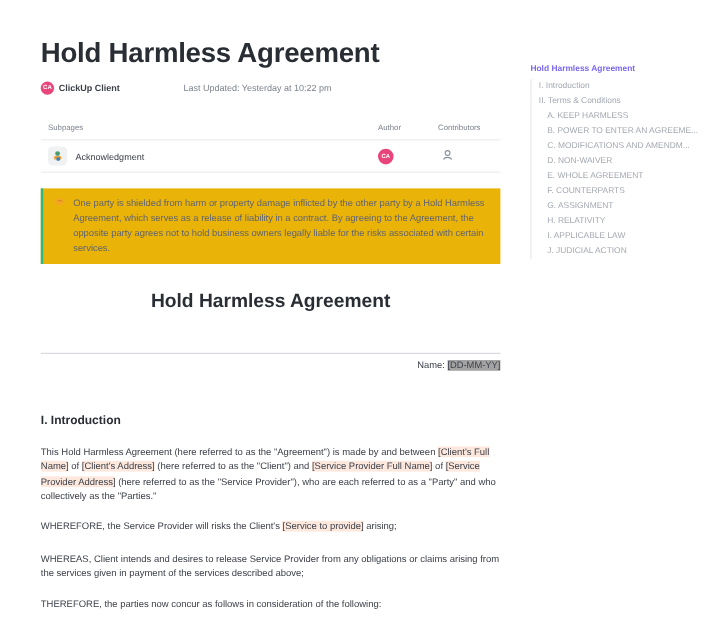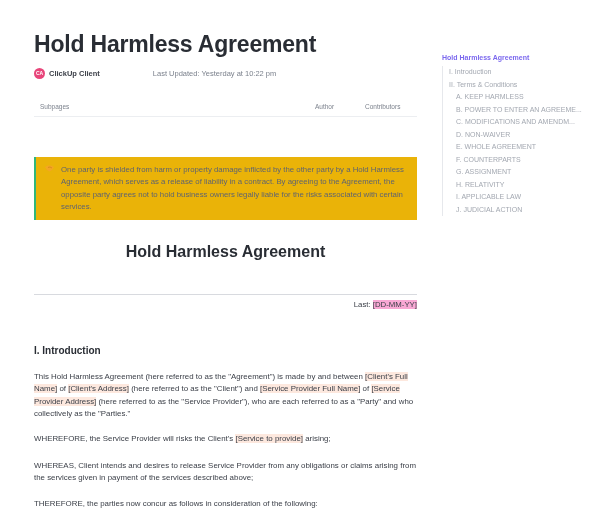--- a/index.html
+++ b/index.html
@@ -19,21 +19,21 @@
   .subrow .avatar { position:absolute; left:281px; top:7px; width:13px; height:13px; font-size:5px; }
   .subrow .contrib { position:absolute; left:334px; top:7px; width:10px; height:10px; }
 
   .callout { position:absolute; left:34px; top:157px; width:383px; height:63px; background:#eab308; border-left:2px solid #2fb77c; box-sizing:border-box; }
   .callout .emoji { position:absolute; left:9px; top:8px; font-size:8px; color:#f4a623; }
   .callout .text { position:absolute; left:25px; top:7px; width:352px; font-size:7.8px; line-height:12.4px; color:#5f6470; }
 
   .doctitle { position:absolute; left:34px; top:243px; width:383px; text-align:center; font-size:16px; font-weight:bold; color:#292d34; }
   .divider { position:absolute; left:34px; top:294px; width:383px; height:1px; background:#d8dadf; }
   .date { position:absolute; left:34px; top:300px; width:383px; text-align:right; font-size:7.8px; color:#3c4049; }
-  .hl { background:#f9a8d4; color:#b2471e; }
+  .hl { background:#a3a3a3; color:#b2471e; }
   .date .hl { color:#3c4049; }
 
   .h2 { position:absolute; left:34px; top:345px; font-size:10px; font-weight:bold; color:#292d34; }
   .para { position:absolute; left:34px; width:383px; font-size:7.9px; line-height:12.3px; color:#3c4049; }
   .para .hl { color:#3c4049; background:#fde8de; }
 
   .toc { position:absolute; left:442px; top:52px; width:150px; font-size:7px; }
   .toc .top { color:#7b68ee; font-weight:bold; height:14px; line-height:12px; white-space:nowrap; }
   .toc .list { position:absolute; left:0; top:14px; border-left:1px solid #e6e8ec; width:150px; }
   .toc .item { height:12.5px; line-height:12.5px; color:#a3a8b1; white-space:nowrap; overflow:hidden; }
@@ -50,35 +50,50 @@
   <span class="author">ClickUp Client</span>
   <span class="updated">Last Updated: Yesterday at 10:22 pm</span>
 </div>
 
 <div class="subtable">
   <div class="subhead">
     <span style="left:6px">Subpages</span>
     <span style="left:281px">Author</span>
     <span style="left:331px">Contributors</span>
   </div>
+  <div class="subrow">
+    <div class="pageicon">
+      <svg width="10" height="10" viewBox="0 0 10 10">
+          <circle cx="5" cy="3" r="2" fill="#4a9d6e"></circle>
+          <rect x="2" y="5" width="6" height="3" rx="1" fill="#f0a13a"></rect>
+          <rect x="4" y="6" width="3" height="3" rx="1" fill="#3b82c4"></rect>
+        </svg>
+    </div>
+    <span class="name">Acknowledgment</span>
+    <div class="avatar">CA</div>
+    <svg class="contrib" viewBox="0 0 10 10">
+        <circle cx="5" cy="3.5" r="2" fill="none" stroke="#8a8f99" stroke-width="0.9"></circle>
+        <path d="M1.8 9 C2 6.5 8 6.5 8.2 9" fill="none" stroke="#8a8f99" stroke-width="0.9"></path>
+      </svg>
+  </div>
 </div>
 
 <div class="callout">
   <span class="emoji">
     <svg width="9" height="7" viewBox="0 0 9 7">
         <path d="M0 2 L3 0.5 L6 0.5 L9 2 L7 5 L4.5 6.5 L2 5 Z" fill="#f4a623"></path>
         <path d="M3 2.5 L5 2 L7 3" stroke="#c97d12" stroke-width="0.6" fill="none"></path>
       </svg>
   </span>
   <div class="text">One party is shielded from harm or property damage inflicted by the other party by a Hold Harmless Agreement, which serves as a release of liability in a contract. By agreeing to the Agreement, the opposite party agrees not to hold business owners legally liable for the risks associated with certain services.</div>
 </div>
 
 <div class="doctitle">Hold Harmless Agreement</div>
 <div class="divider"></div>
-<div class="date"><span>Last: </span><span class="hl">[DD-MM-YY]</span></div>
+<div class="date"><span>Name: </span><span class="hl">[DD-MM-YY]</span></div>
 
 <div class="h2">I. Introduction</div>
 
 <div class="para" style="top:371px"><span>This Hold Harmless Agreement (here referred to as the "Agreement") is made by and between </span><span class="hl">[Client's Full Name]</span><span> of </span><span class="hl">[Client's Address]</span><span>  (here referred to as the "Client") and </span><span class="hl">[Service Provider Full Name]</span><span> of </span><span class="hl">[Service Provider Address]</span><span> (here referred to as the "Service Provider"), who are each referred to as a "Party" and who collectively as the "Parties."</span></div>
 
 <div class="para" style="top:433px"><span>WHEREFORE, the Service Provider will risks the Client's </span><span class="hl">[Service to provide]</span><span> arising;</span></div>
 
 <div class="para" style="top:460px">WHEREAS, Client intends and desires to release Service Provider from any obligations or claims arising from the services given in payment of the services described above;</div>
 
 <div class="para" style="top:498px">THEREFORE, the parties now concur as follows in consideration of the following:</div>

